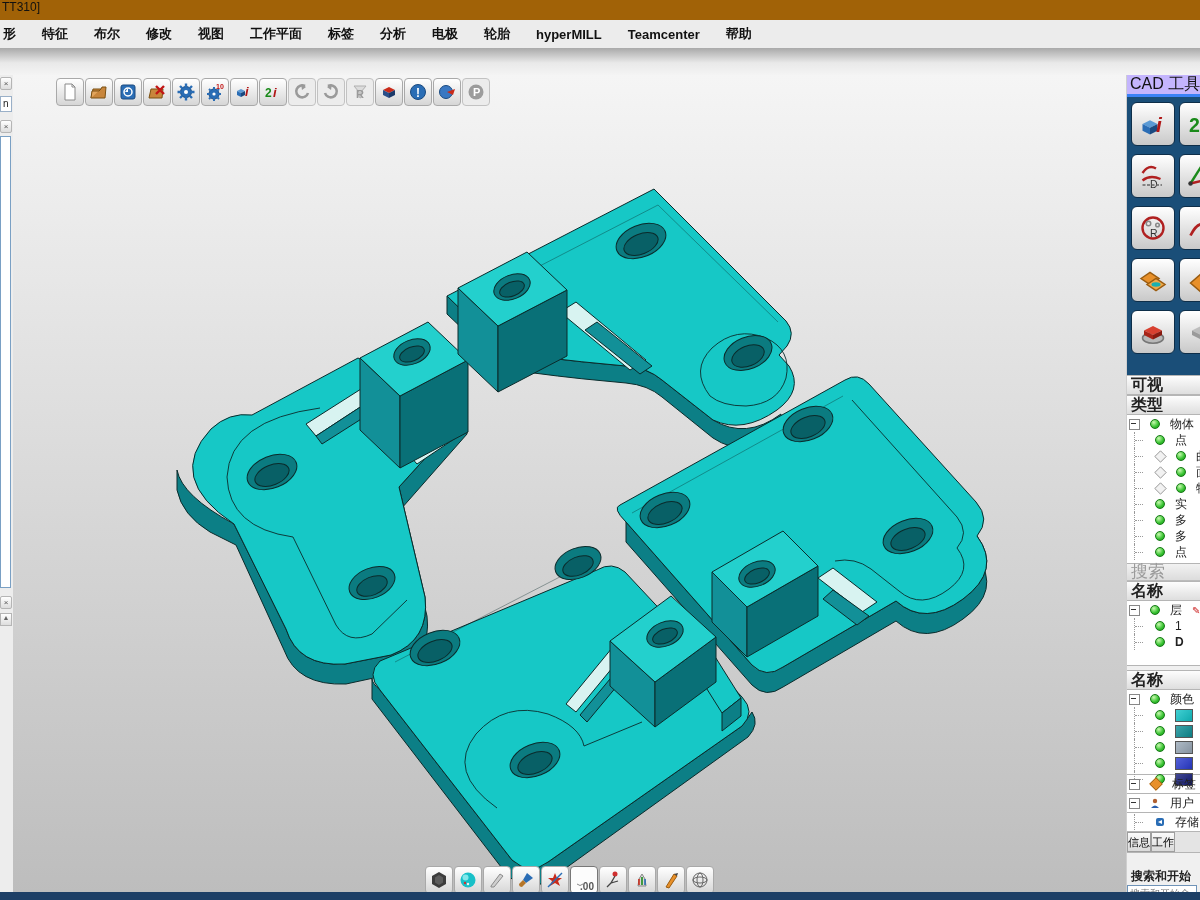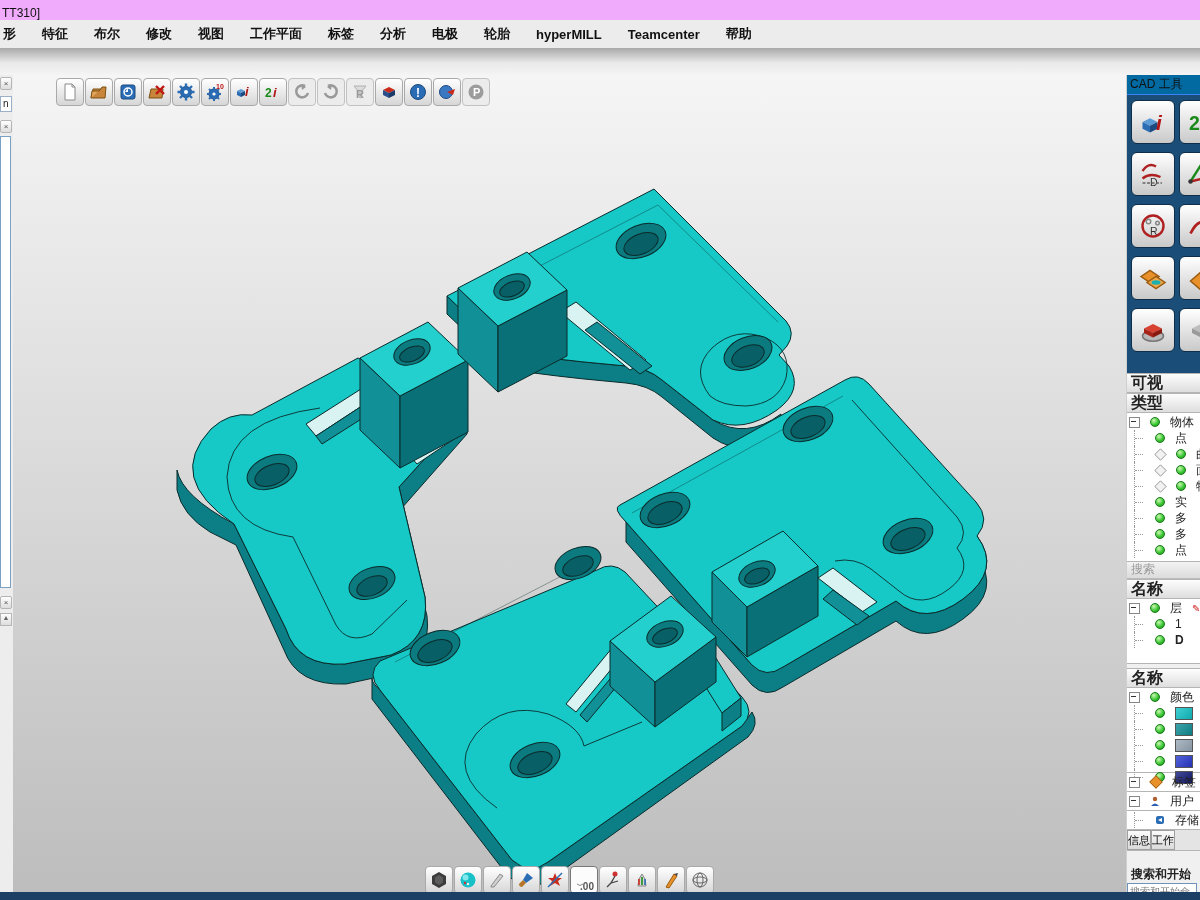--- a/index.html
+++ b/index.html
@@ -1,20 +1,20 @@
 <!DOCTYPE html>
 <html><head>
 <meta charset="utf-8">
 <style>
   html,body{margin:0;padding:0;}
   body{width:1200px;height:900px;position:relative;overflow:hidden;
        font-family:"Liberation Sans",sans-serif;background:#f0f0f0;font-size:12px;color:#222;}
   
-  #titlebar{position:absolute;left:0;top:0;width:1200px;height:20px;background:#f0abfc;
-            border-bottom:1px solid #e0e0e0;display:flex;align-items:flex-end;}
+  #titlebar{position:absolute;left:0;top:0;width:1200px;height:20px;background:#a16207;
+            border-bottom:1px solid #e0e0e0;display:flex;align-items:flex-start;}
   #titlebar .t{margin-left:2px;font-size:12px;color:#111;}
   #menubar{position:absolute;left:0;top:20px;width:1200px;height:28px;background:#ececec;
            display:flex;align-items:center;gap:26px;padding-left:12px;}
   .menu-item{font-size:13px;font-weight:700;color:#111;white-space:nowrap;cursor:default;}
   .menu-item:first-child{margin-left:-9px;}
   #menushadow{position:absolute;left:0;top:48px;width:1200px;height:27px;
               background:linear-gradient(#a9a9a9,#e9e9e9 55%,#f4f4f4);}
   
   #viewport{position:absolute;left:13px;top:75px;width:1113px;height:818px;
             background:linear-gradient(#f5f5f5,#bdbdbd);overflow:hidden;}
@@ -37,38 +37,38 @@
             line-height:14px;padding-left:2px;box-sizing:border-box;color:#222;}
   .dk-list{width:11px;height:452px;border:1px solid #7aa0c4;background:#fff;margin-top:3px;box-sizing:border-box;}
   .dk-spin{width:12px;height:13px;border:1px solid #b5b5b5;background:linear-gradient(#fff,#ddd);
            font-size:7px;text-align:center;color:#666;box-sizing:border-box;}
   
   #right-panel{position:absolute;left:1126px;top:75px;width:74px;height:818px;background:#f0f0f0;
                border-left:1px solid #cfcfcf;overflow:hidden;}
   .rp-header{height:18px;background:linear-gradient(#fdfdfd,#dedede);border:1px solid #b5b5b5;
              border-left:none;border-right:none;font-size:16px;font-weight:700;color:#222;
              line-height:17px;padding-left:4px;white-space:nowrap;}
-  #cad-title{height:19px;background:#0369a1;font-size:12px;color:#111;line-height:18px;padding-left:3px;
-             border-bottom:1px solid #3b82f6;white-space:nowrap;}
+  #cad-title{height:19px;background:#c4b5fd;font-size:16px;color:#111;line-height:18px;padding-left:3px;
+             border-bottom:3px solid #3b82f6;white-space:nowrap;}
   #cad-grid{height:278px;background:#1a4e78;padding:5px 0 0 4px;box-sizing:border-box;
             display:grid;grid-template-columns:44px 44px;grid-auto-rows:52px;column-gap:4px;}
   .cad-btn{width:44px;height:44px;border:1px solid #0e2e49;border-radius:6px;
            background:linear-gradient(#ffffff,#c9c9c9);display:flex;align-items:center;justify-content:center;padding:0;}
   .tree{background:#fff;border-bottom:1px solid #b5b5b5;padding:1px 0 1px 2px;}
   .tree-row{height:16px;display:flex;align-items:center;gap:10px;white-space:nowrap;font-size:12px;}
   .tree-row .indent{width:10px;height:16px;border-left:1px dotted #9a9a9a;position:relative;flex:none;margin-left:5px;}
   .tree-row .indent::after{content:"";position:absolute;left:0;top:8px;width:8px;border-top:1px dotted #9a9a9a;}
   .minusbox{width:9px;height:9px;border:1px solid #888;background:#fff;position:relative;flex:none;}
   .minusbox::after{content:"";position:absolute;left:1px;top:3px;width:5px;border-top:1px solid #333;}
   .bulb{width:10px;height:10px;border-radius:50%;flex:none;
         background:radial-gradient(circle at 35% 30%,#c9f9b0,#35c22f 60%,#1d8a1d);border:1px solid #157a15;box-sizing:border-box;}
   .diamond{width:9px;height:9px;flex:none;background:#f2f2f2;border:1px solid #8a8a8a;transform:rotate(45deg) scale(.8);}
   .swatch{width:16px;height:11px;border:1px solid #555;flex:none;}
   .grey-bar{height:16px;background:linear-gradient(#f2f2f2,#dcdcdc);border-bottom:1px solid #bbb;
-            color:#9a9a9a;font-size:12px;line-height:15px;padding-left:4px;}
+            color:#9a9a9a;font-size:17px;line-height:15px;padding-left:4px;}
   .rp-tabs{height:20px;display:flex;background:#e4e4e4;border-bottom:1px solid #b5b5b5;}
   .rp-tab{height:20px;border:1px solid #9f9f9f;background:linear-gradient(#fbfbfb,#dadada);
           font-size:11px;padding:0 0;line-height:18px;white-space:nowrap;}
   #rp-search-head{margin-top:14px;height:18px;font-size:12px;font-weight:700;color:#222;
                   line-height:18px;padding-left:4px;background:#f0f0f0;}
   #rp-search-input{width:70px;height:16px;border:1px solid #6f93b8;background:#fff;font-size:10px;
                    color:#999;box-sizing:border-box;padding-left:2px;font-family:"Liberation Sans",sans-serif;}
   .row-icon{width:10px;height:10px;flex:none;}
   
   #bottom-strip{position:absolute;left:0;top:892px;width:1200px;height:8px;background:#1d3f66;}

